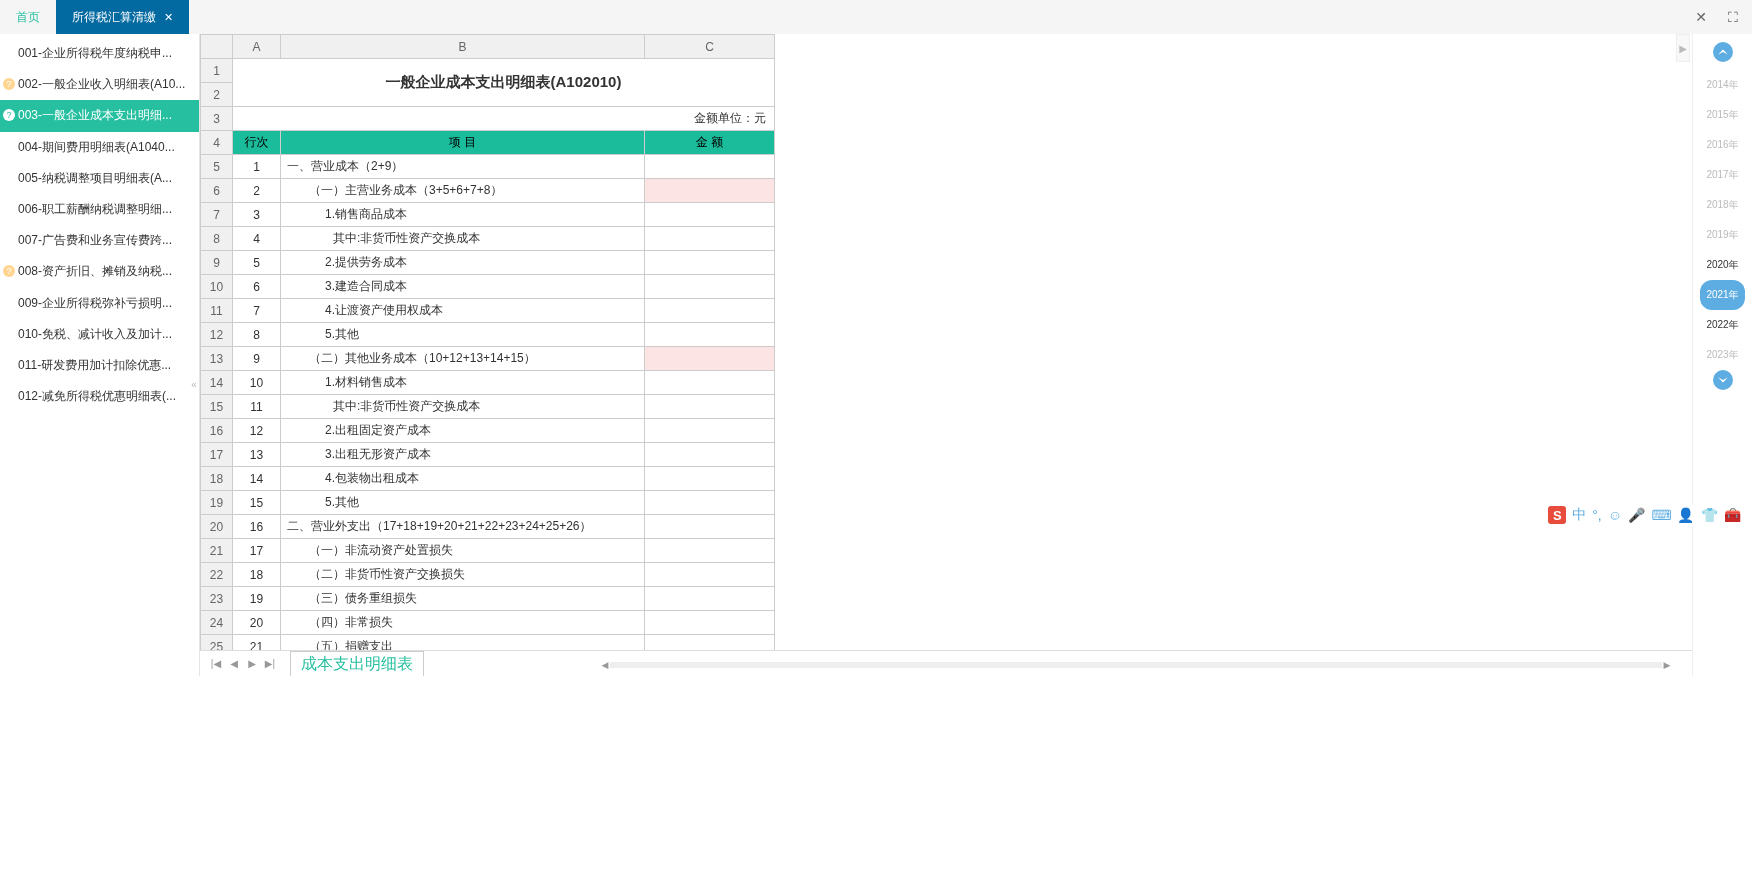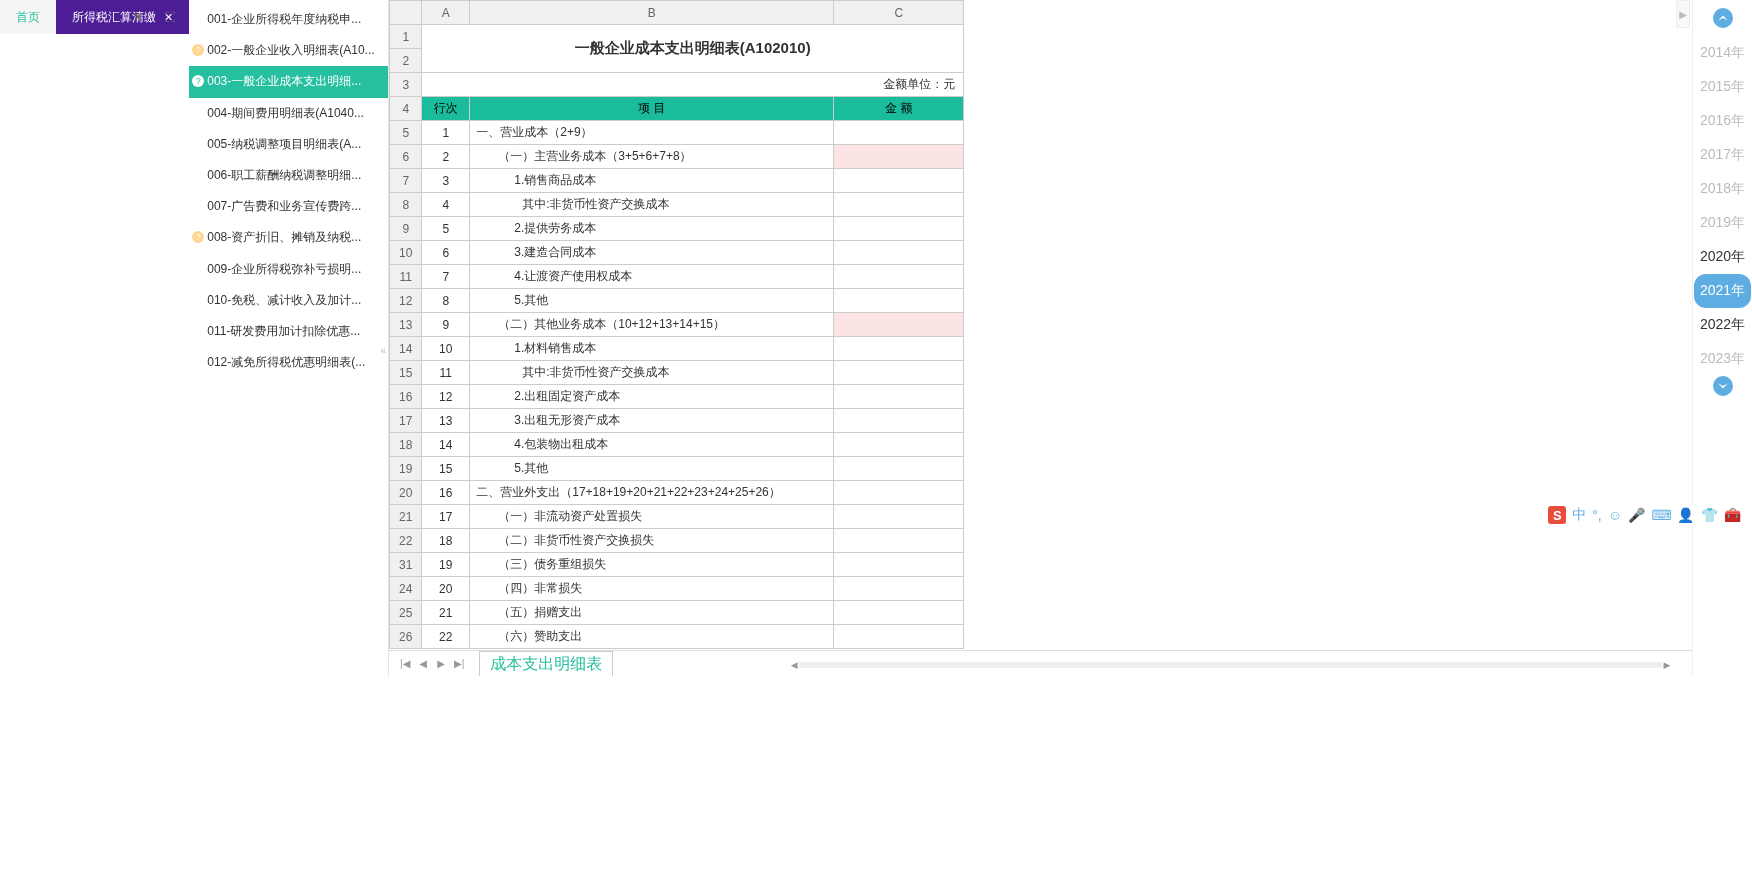--- a/index.html
+++ b/index.html
@@ -1,23 +1,23 @@
 <!DOCTYPE html>
 <html><head>
 <meta charset="utf-8">
 <style>
 * { margin: 0; padding: 0; box-sizing: border-box; }
 body { font-family: "Microsoft YaHei", Arial, sans-serif; font-size: 12px; color: #333; background: #fff; overflow: hidden; }
 
-.app { display: flex; flex-direction: row; height: 676px; width: 1752px; }
+.app { display: flex; flex-direction: column; height: 676px; width: 1752px; }
 
 .tabs-bar { display: flex; align-items: center; height: 34px; background: #f5f5f5; position: relative; }
 .tab { padding: 0 16px; height: 34px; display: flex; align-items: center; cursor: pointer; position: relative; }
 .tab.home { color: #26bfa0; }
-.tab.active { background: #4c1d95; color: #fff; }
+.tab.active { background: #0369a1; color: #fff; }
 .tab .close { margin-left: 8px; font-size: 11px; }
 .tabs-right { position: absolute; right: 10px; display: flex; gap: 14px; align-items: center; }
 .icon-btn { width: 18px; height: 18px; display: flex; align-items: center; justify-content: center; cursor: pointer; color: #666; font-size: 14px; }
 
 .warning-bar { padding: 8px 14px; color: #e74c3c; font-size: 12px; line-height: 1.6; position: relative; }
 .warning-actions { position: absolute; right: 18px; top: 12px; display: flex; gap: 22px; }
 .warning-actions .act { color: #333; cursor: pointer; display: flex; align-items: center; gap: 4px; font-size: 13px; }
 
 .main-area { display: flex; flex: 1; overflow: hidden; position: relative; }
 
@@ -52,21 +52,21 @@
 .sheet-nav-arrows { display: flex; gap: 2px; }
 .sheet-nav-arrows span { width: 16px; text-align: center; color: #999; cursor: pointer; font-size: 10px; }
 .sheet-tab { margin-left: 12px; padding: 2px 10px; border: 1px solid #ccc; border-bottom: none; background: #fff; font-size: 16px; color: #26bfa0; }
 .hscroll-track { position: absolute; left: 400px; right: 20px; top: 10px; height: 8px; display: flex; align-items: center; }
 .hscroll-btn { width: 10px; color: #999; font-size: 9px; text-align: center; }
 .hscroll-bar { flex: 1; height: 6px; background: #eee; }
 
 .year-rail { width: 60px; border-left: 1px solid #eee; display: flex; flex-direction: column; align-items: center; padding-top: 8px; gap: 0; }
 .year-rail .circ { width: 20px; height: 20px; border-radius: 50%; background: #5dade2; color: #fff; display: flex; align-items: center; justify-content: center; margin-bottom: 8px; cursor: pointer; }
 .year-rail .circ svg { width: 12px; height: 12px; fill: #fff; }
-.year-item { padding: 8px 6px; font-size: 14px; color: #bbb; cursor: pointer; border-radius: 12px; }
+.year-item { padding: 8px 6px; font-size: 10px; color: #bbb; cursor: pointer; border-radius: 12px; }
 .year-item.enabled { color: #333; }
 .year-item.active { background: #5dade2; color: #fff; }
 
 .ime-bar { position: absolute; right: 6px; bottom: 150px; display: flex; gap: 6px; align-items: center; background: #fff; padding: 2px 4px; }
 .ime-bar .s-badge { width: 18px; height: 18px; background: #e74c3c; color: #fff; border-radius: 3px; display: flex; align-items: center; justify-content: center; font-weight: bold; font-size: 13px; }
 .ime-bar .i { color: #5dade2; font-size: 14px; cursor: pointer; }
 .ime-bar .i.gray { color: #bbb; }
 
 .right-expand { position: absolute; right: 62px; top: 0; width: 14px; height: 28px; display: flex; align-items: center; justify-content: center; color: #bbb; cursor: pointer; background: #f8f8f8; border: 1px solid #eee; font-size: 10px; }
 </style>
@@ -237,21 +237,21 @@
                 <td class="indent1">（一）非流动资产处置损失</td>
                 <td></td>
               </tr>
               <tr>
                 <th class="rownum-col">22</th>
                 <td class="num-cell">18</td>
                 <td class="indent1">（二）非货币性资产交换损失</td>
                 <td></td>
               </tr>
               <tr>
-                <th class="rownum-col">31</th>
+                <th class="rownum-col">23</th>
                 <td class="num-cell">19</td>
                 <td class="indent1">（三）债务重组损失</td>
                 <td></td>
               </tr>
               <tr>
                 <th class="rownum-col">24</th>
                 <td class="num-cell">20</td>
                 <td class="indent1">（四）非常损失</td>
                 <td></td>
               </tr>

